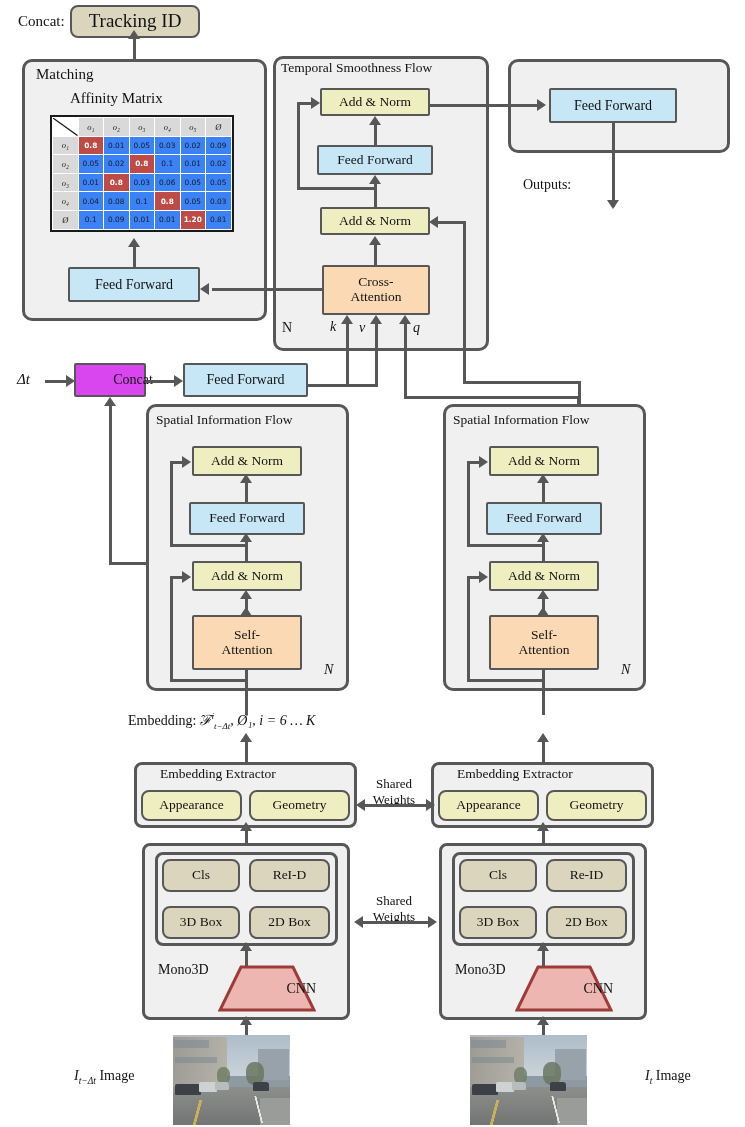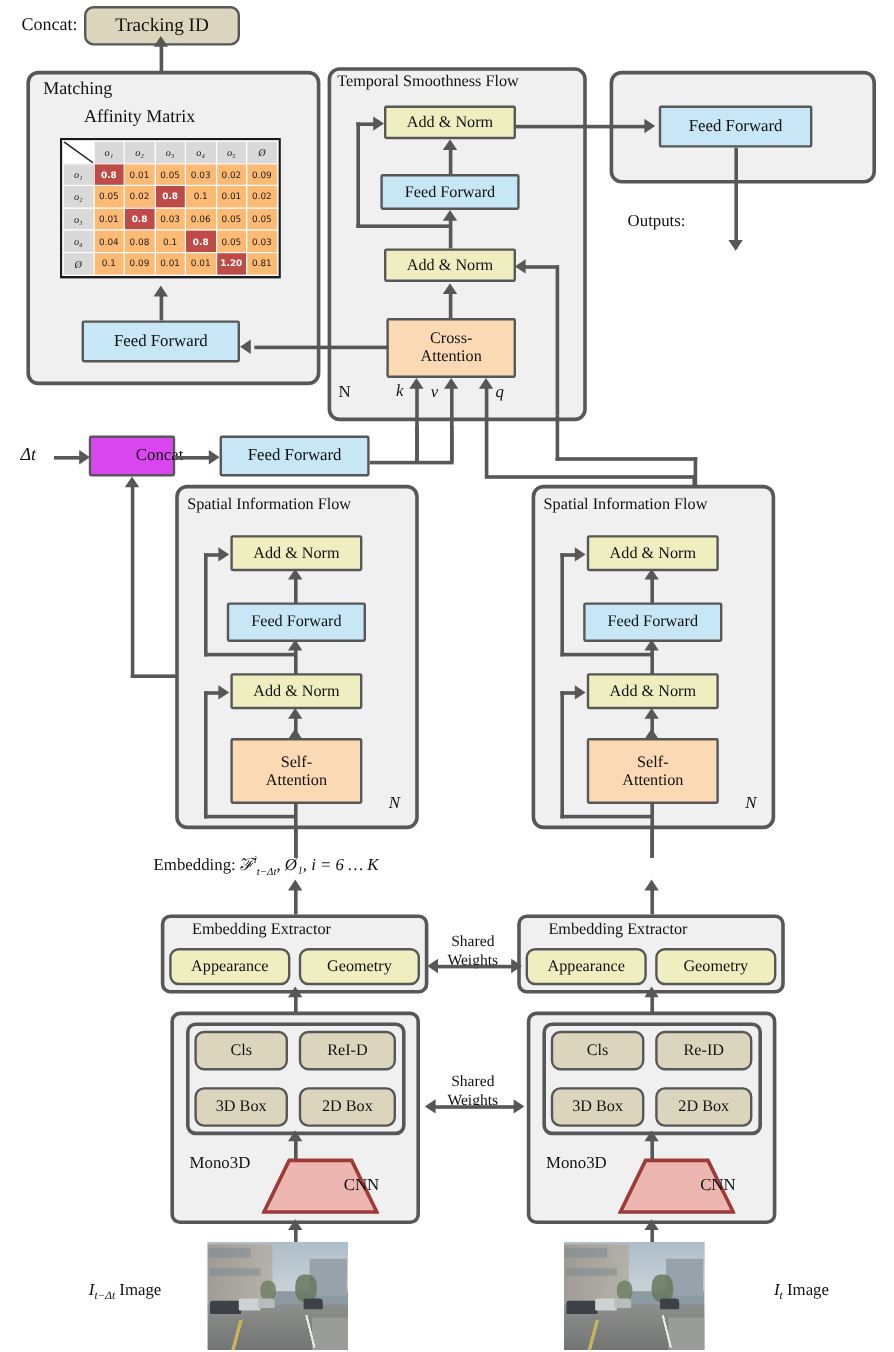--- a/index.html
+++ b/index.html
@@ -26,21 +26,21 @@
   
   .ar{position:absolute;width:0;height:0;}
   .ar-up{border-left:6px solid transparent;border-right:6px solid transparent;border-bottom:9px solid #575757;}
   .ar-dn{border-left:6px solid transparent;border-right:6px solid transparent;border-top:9px solid #575757;}
   .ar-lf{border-top:6px solid transparent;border-bottom:6px solid transparent;border-right:9px solid #575757;}
   .ar-rt{border-top:6px solid transparent;border-bottom:6px solid transparent;border-left:9px solid #575757;}
 
   
   .matrix{position:absolute;border:2px solid #1a1a1a;background:#fff;border-collapse:collapse;}
   table.mx{border-collapse:collapse;font-family:"DejaVu Sans",sans-serif;}
-  table.mx td{border:1px solid #fff;text-align:center;font-size:7.4px;padding:0;width:24.5px;height:17.6px;background:#fdba74;color:#1a1a1a;}
+  table.mx td{border:1px solid #fff;text-align:center;font-size:7.4px;padding:0;width:24.5px;height:17.6px;background:#3b82f6;color:#1a1a1a;}
   table.mx td.hd{background:#d9d9d9;font-style:italic;font-family:"Liberation Serif",serif;font-size:8.5px;}
   table.mx td.hi{background:#bf4b47;color:#fff;font-weight:bold;}
   table.mx td.corner{background:#fff;position:relative;}
   table.mx td.corner .slash{position:absolute;left:0;top:0;width:100%;height:100%;}
 
   
   .photo{position:absolute;overflow:hidden;background:#8e9aa2;}
   .ph-sky{position:absolute;left:0;top:0;width:100%;height:46%;background:linear-gradient(#aebdc9,#c9d2d8);}
   .ph-bldgL{position:absolute;left:0;top:2%;width:46%;height:62%;background:linear-gradient(100deg,#9c9a92,#b6b4ab);}
   .ph-bldgL2{position:absolute;left:1%;top:6%;width:30%;height:8%;background:#7e8b93;opacity:.55;}
@@ -55,21 +55,21 @@
   .ph-car{position:absolute;background:#3d4147;border-radius:2px 3px 1px 1px;}
 
   .trapz{position:absolute;display:flex;align-items:center;justify-content:flex-end;}
 </style>
 </head>
 <body>
 
 <div id="root">
 
   <div class="lbl" style="left:18px;top:13px;font-size:15px;">Concat:</div>
-  <div class="box rnd c-tan" style="left:70px;top:5px;width:130px;height:33px;font-size:16px;font-family:Liberation Serif, serif;">Tracking ID</div>
+  <div class="box rnd c-tan" style="left:70px;top:5px;width:130px;height:33px;font-size:19px;font-family:Liberation Serif, serif;">Tracking ID</div>
 
   <div class="ln lnv" style="left:133px;top:38px;height:22px;"></div>
   <div class="ar ar-up" style="left:128px;top:30px;"></div>
 
   <div class="panel" style="left:22px;top:59px;width:245px;height:262px;"></div>
   <div class="lbl" style="left:36px;top:66px;font-size:15px;">Matching</div>
   <div class="lbl" style="left:70px;top:90px;font-size:15px;">Affinity Matrix</div>
 
   <div class="matrix" style="left:50px;top:115px;">
     <table class="mx">

